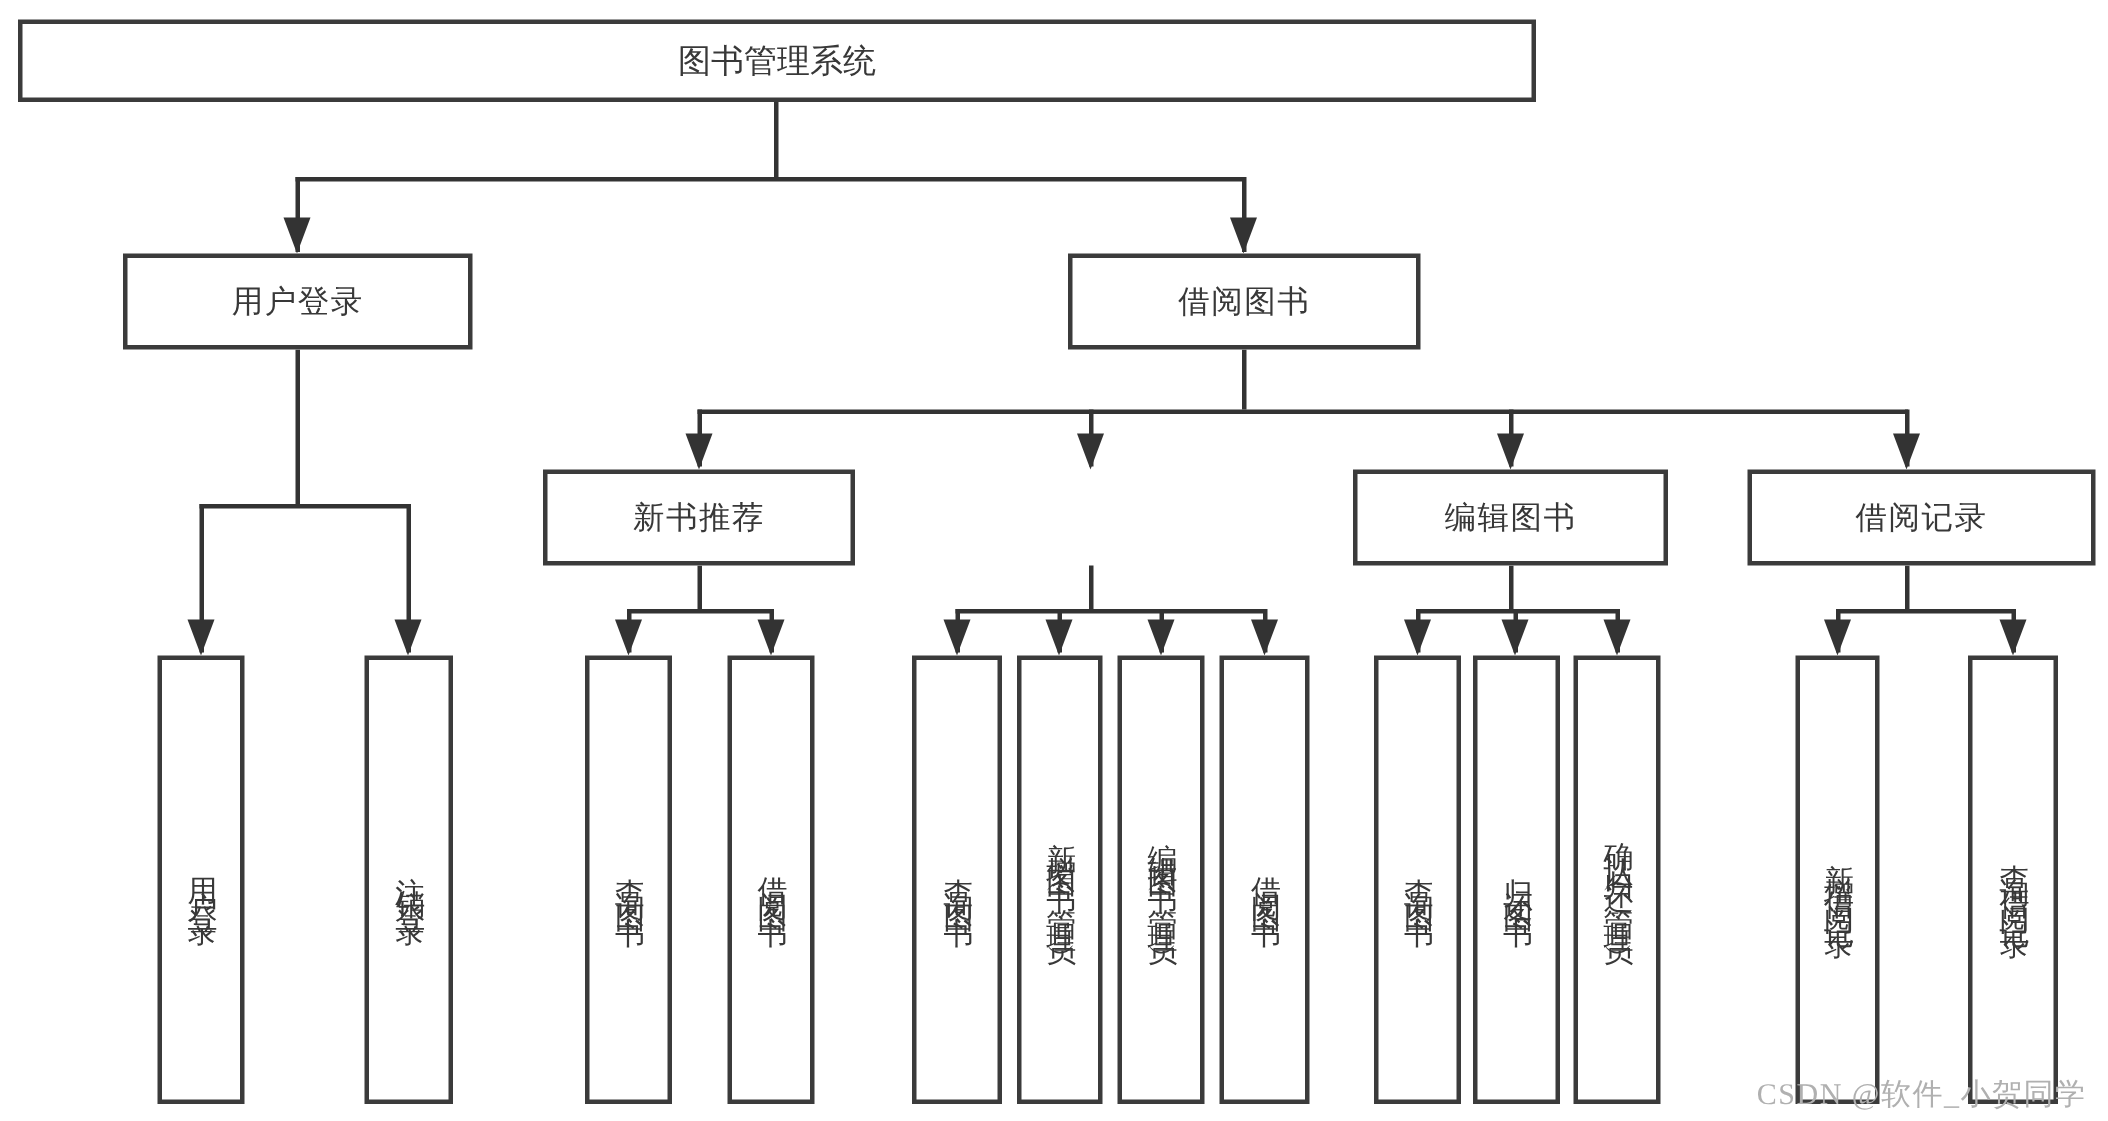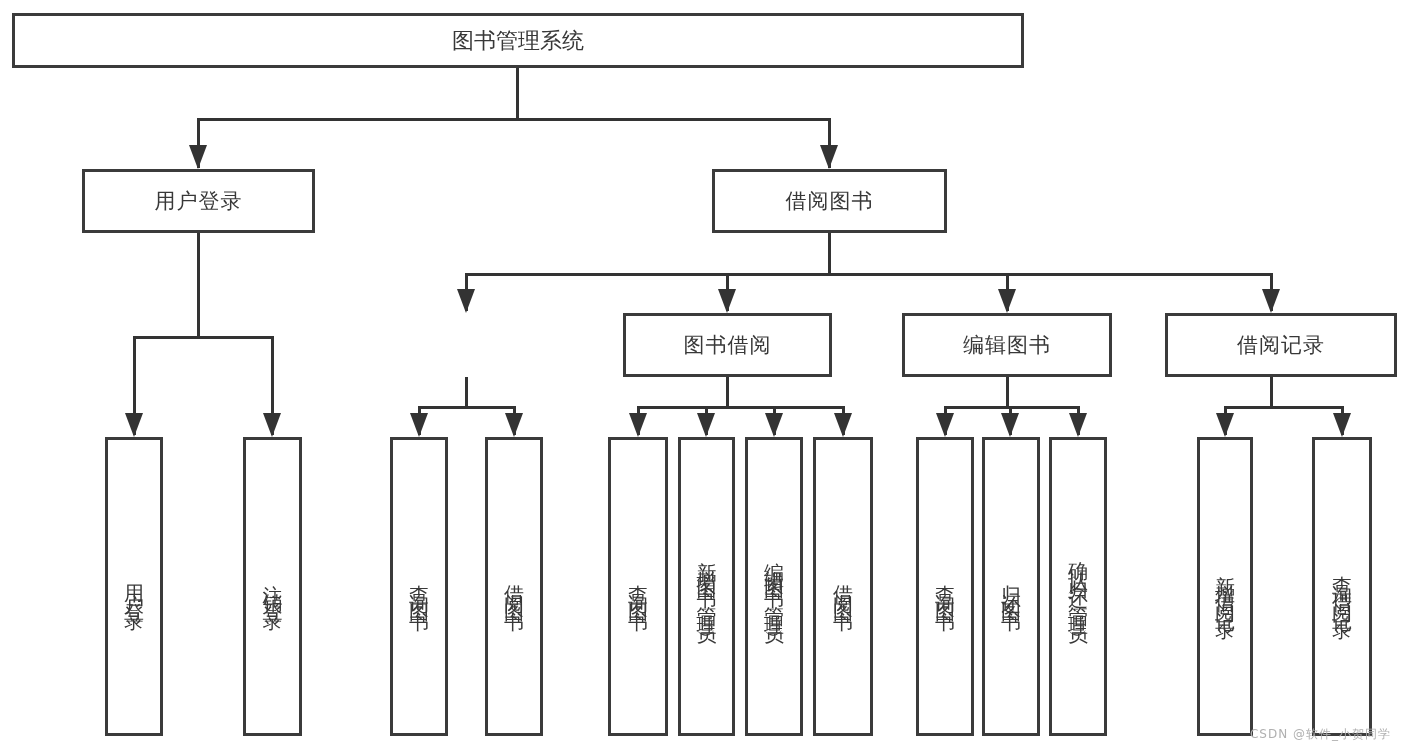--- a/index.html
+++ b/index.html
@@ -7,20 +7,21 @@
     padding: 0;
     background: #ffffff;
     font-family: "DejaVu Sans", sans-serif;
   }
   .canvas {
     position: relative;
     width: 1405px;
     height: 747px;
     background: #ffffff;
     overflow: hidden;
+    font-family: Liberation Serif, serif;
   }
   
   .node {
     position: absolute;
     box-sizing: border-box;
     border: 3px solid #3b3b3b;
     background: #ffffff;
     display: flex;
     align-items: center;
     justify-content: center;
@@ -44,21 +45,21 @@
     position: absolute;
     width: 0; height: 0;
     border-left: 9px solid transparent;
     border-right: 9px solid transparent;
     border-top: 24px solid #333333;
   }
   .watermark {
     position: absolute;
     right: 14px;
     bottom: 4px;
-    font-size: 12px;
+    font-size: 20px;
     color: #b0b0b0;
     letter-spacing: 1px;
     white-space: nowrap;
   }
 </style>
 </head>
 <body>
 
 <div class="canvas">
 
@@ -125,22 +126,22 @@
     <span>图书管理系统</span>
   </div>
 
   <div class="node h-label" style="left:82px; top:169px; width:233px; height:64px;">
     <span>用户登录</span>
   </div>
   <div class="node h-label" style="left:712px; top:169px; width:235px; height:64px;">
     <span>借阅图书</span>
   </div>
 
-  <div class="node h-label" style="left:623px; top:313px; width:209px; height:64px;">
-    <span>图书借阅</span>
+  <div class="node h-label" style="left:362px; top:313px; width:208px; height:64px;">
+    <span>新书推荐</span>
   </div>
   <div class="node h-label" style="left:902px; top:313px; width:210px; height:64px;">
     <span>编辑图书</span>
   </div>
   <div class="node h-label" style="left:1165px; top:313px; width:232px; height:64px;">
     <span>借阅记录</span>
   </div>
 
   <div class="node leaf" style="left:105px; top:437px; width:58px; height:299px;">
     <div class="vtext">用户登录</div>

